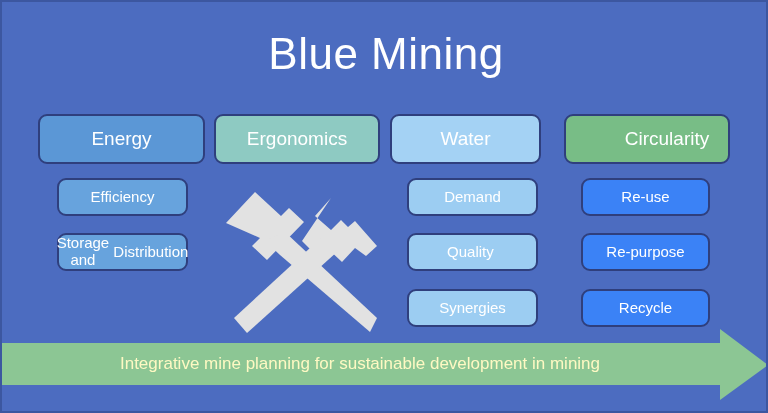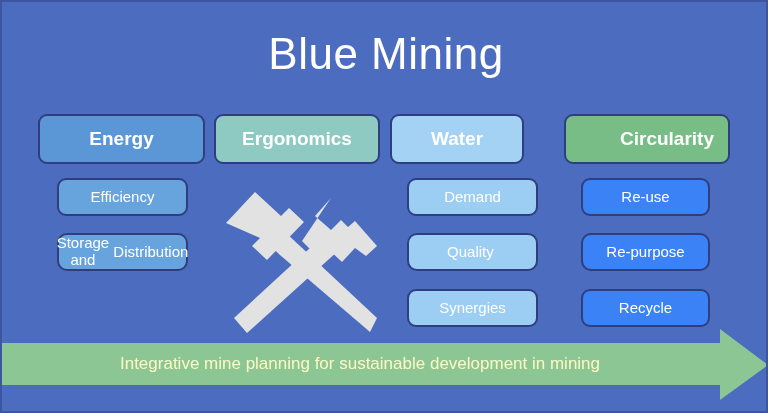--- a/index.html
+++ b/index.html
@@ -43,41 +43,40 @@
     display: flex;
     align-items: center;
     justify-content: center;
     text-align: center;
     color: #ffffff;
     line-height: 1.12;
   }
   .header-card {
     height: 50px;
     font-size: 19px;
-    font-weight: bold;
   }
   .sub-card {
     height: 38px;
     font-size: 15px;
     padding: 0 6px;
   }
 
   
   .col1.header-card { left: 36px;  width: 167px; }
   .col2.header-card { left: 212px; width: 166px; }
-  .col3.header-card { left: 388px; width: 134px; }
+  .col3.header-card { left: 388px; width: 151px; }
   .col4.header-card { left: 562px; width: 166px; padding-left: 40px; }
   .header-card { top: 112px; }
 
   
   .col1.sub-card { left: 55px;  width: 131px; }
   .col3.sub-card { left: 405px; width: 131px; }
   .col4.sub-card { left: 579px; width: 129px; }
   .row1 { top: 176px; }
-  .row2 { top: 231px; border-radius: 10px; }
+  .row2 { top: 231px; }
   .row3 { top: 287px; }
 
   
   .fill-energy-head { background: #5b97d6; }
   .fill-energy-sub  { background: #67a3dd; }
   .fill-ergonomics  { background: #8ecac2; }
   .fill-water-head  { background: #a4d2f4; }
   .fill-water-sub   { background: #9ccdf2; }
   .fill-circ-head   { background: #78bd86; }
   .fill-circ-sub    { background: #3b82f6; }

